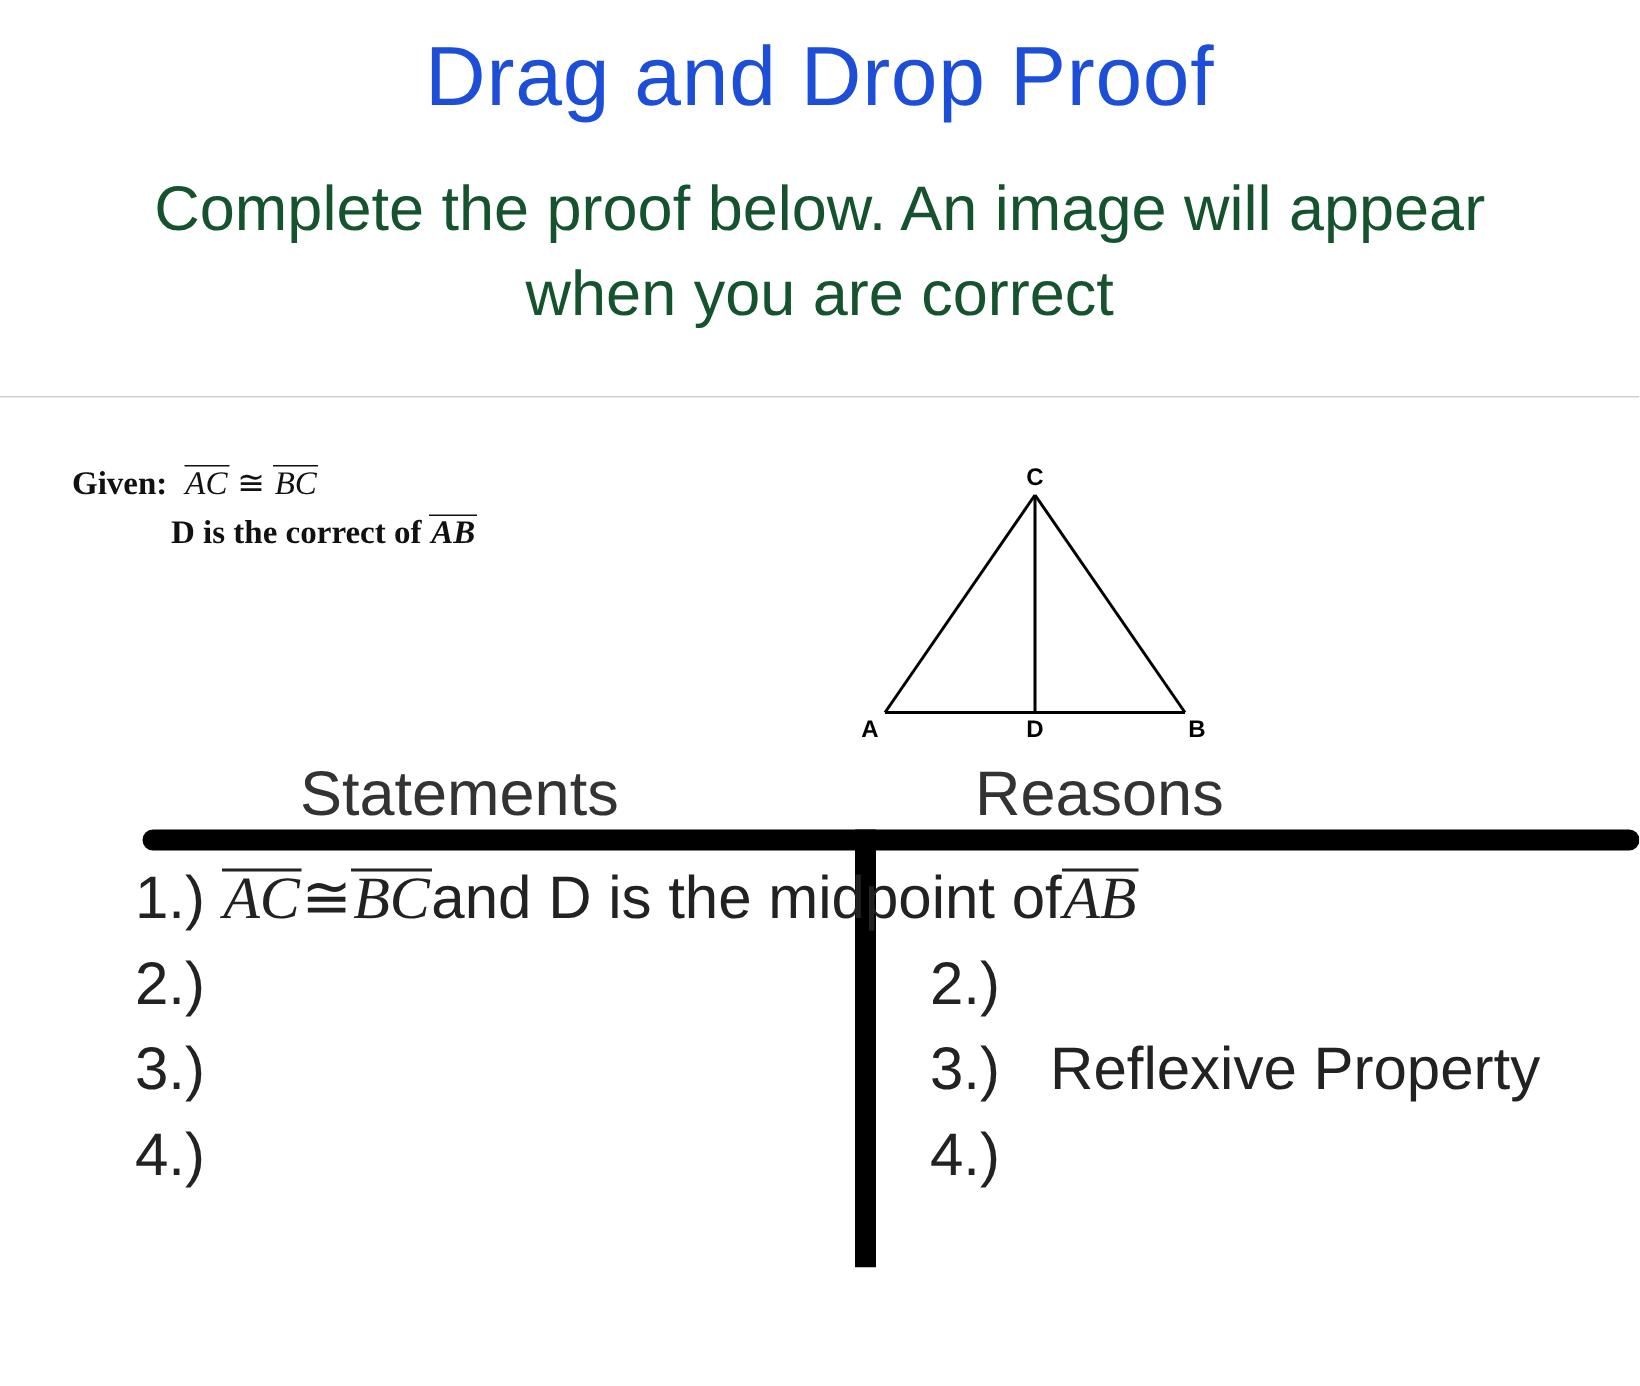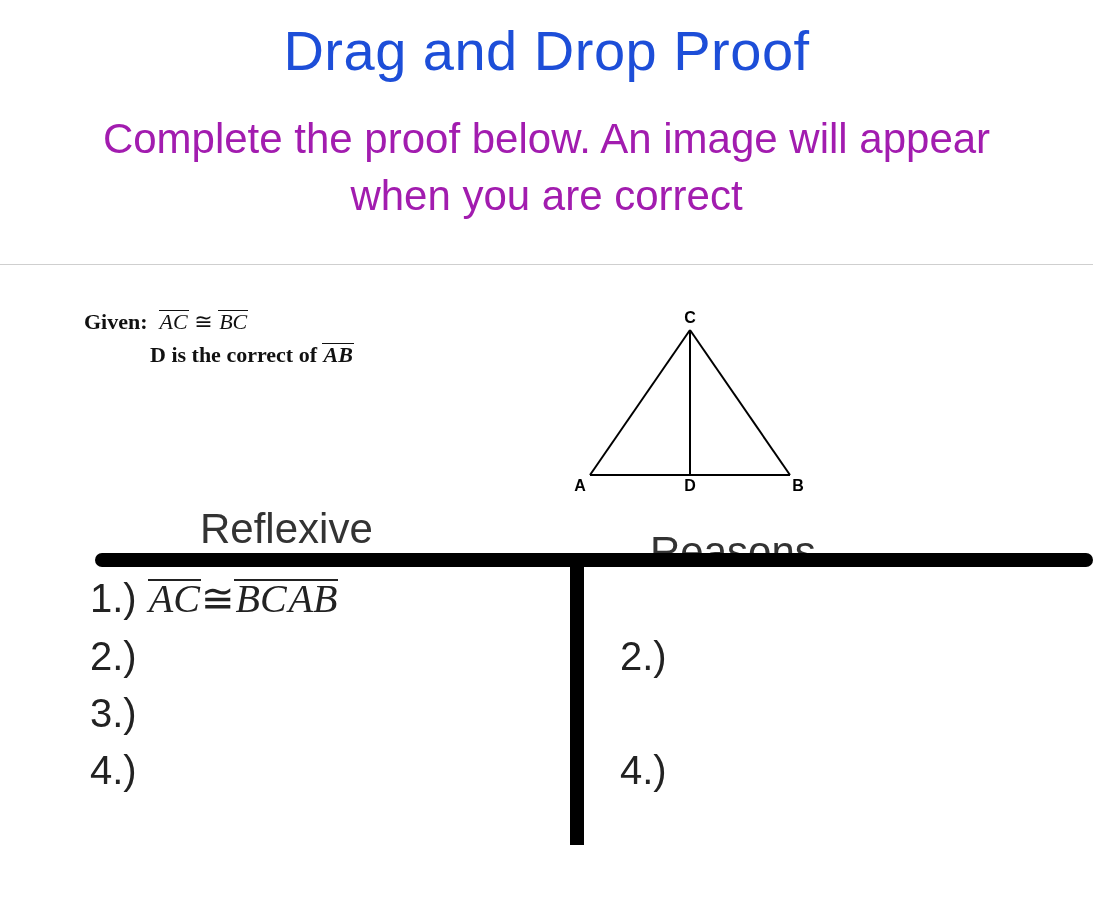--- a/index.html
+++ b/index.html
@@ -15,33 +15,33 @@
     font-size: 56px;
     font-weight: 400;
     color: #1d4ed8;
     margin-top: 18px;
     letter-spacing: 0.5px;
   }
   .subtitle {
     text-align: center;
     font-size: 42px;
     font-weight: 400;
-    color: #a21caf;
+    color: #14532d;
     line-height: 1.35;
     margin: 28px 60px 40px 60px;
   }
   .divider {
     border: none;
     border-top: 1px solid #cfcfcf;
     margin: 0;
   }
   .content {
     position: relative;
     margin-top: 40px;
-    padding-left: 84px;
+    padding-left: 48px;
     padding-right: 10px;
     height: 540px;
     overflow: hidden;
   }
   .given-prove {
     font-family: Georgia, "Times New Roman", serif;
     font-size: 22px;
     color: #111;
     line-height: 1.5;
   }
@@ -76,21 +76,21 @@
   .t-headers {
     position: relative;
     height: 54px;
   }
   .t-head {
     position: absolute;
     font-size: 42px;
     color: #333;
   }
   .t-head.left { left: 200px; top: 0; }
-  .t-head.right { left: 650px; top: 0; margin-top: 23px; }
+  .t-head.right { left: 650px; top: 0; }
   .t-horiz {
     position: absolute;
     left: 95px;
     top: 48px;
     width: 998px;
     height: 14px;
     background: #000;
     border-radius: 7px;
   }
   .t-vert {
@@ -173,49 +173,54 @@
       <line x1="130" y1="25" x2="130" y2="170" stroke="#000" stroke-width="2"></line>
       <text x="130" y="18" text-anchor="middle" class="tri-label">C</text>
       <text x="20" y="186" text-anchor="middle" class="tri-label">A</text>
       <text x="130" y="186" text-anchor="middle" class="tri-label">D</text>
       <text x="238" y="186" text-anchor="middle" class="tri-label">B</text>
     </svg>
   </div>
 
   <div class="t-chart">
     <div class="t-headers">
-      <div class="t-head left">Reflexive</div>
+      <div class="t-head left">Statements</div>
       <div class="t-head right">Reasons</div>
     </div>
     <div class="t-horiz"></div>
     <div class="t-vert"></div>
 
     <div class="rows">
 
       <div class="row" style="white-space:nowrap;">
         <span>1.)</span>&nbsp;
         <span class="math"><span class="overseg-big">AC</span></span>
         <span class="math congr">≅</span>
         <span class="math"><span class="overseg-big">BC</span></span>
+        <span> and D is the midpoint of </span>
         <span class="math"><span class="overseg-big">AB</span></span>
       </div>
 
       <div class="row">
         <div class="cell-left">
           <span>2.)</span>
         </div>
         <div class="cell-right">
           <span>2.)</span>
         </div>
       </div>
 
       <div class="row">
         <div class="cell-left">
           <span>3.)</span>
         </div>
+        <div class="cell-right">
+          <span>3.)</span>&nbsp;&nbsp;
+          <span>Reflexive Property</span>
+        </div>
       </div>
 
       <div class="row">
         <div class="cell-left">
           <span>4.)</span>
         </div>
         <div class="cell-right">
           <span>4.)</span>
         </div>
       </div>

